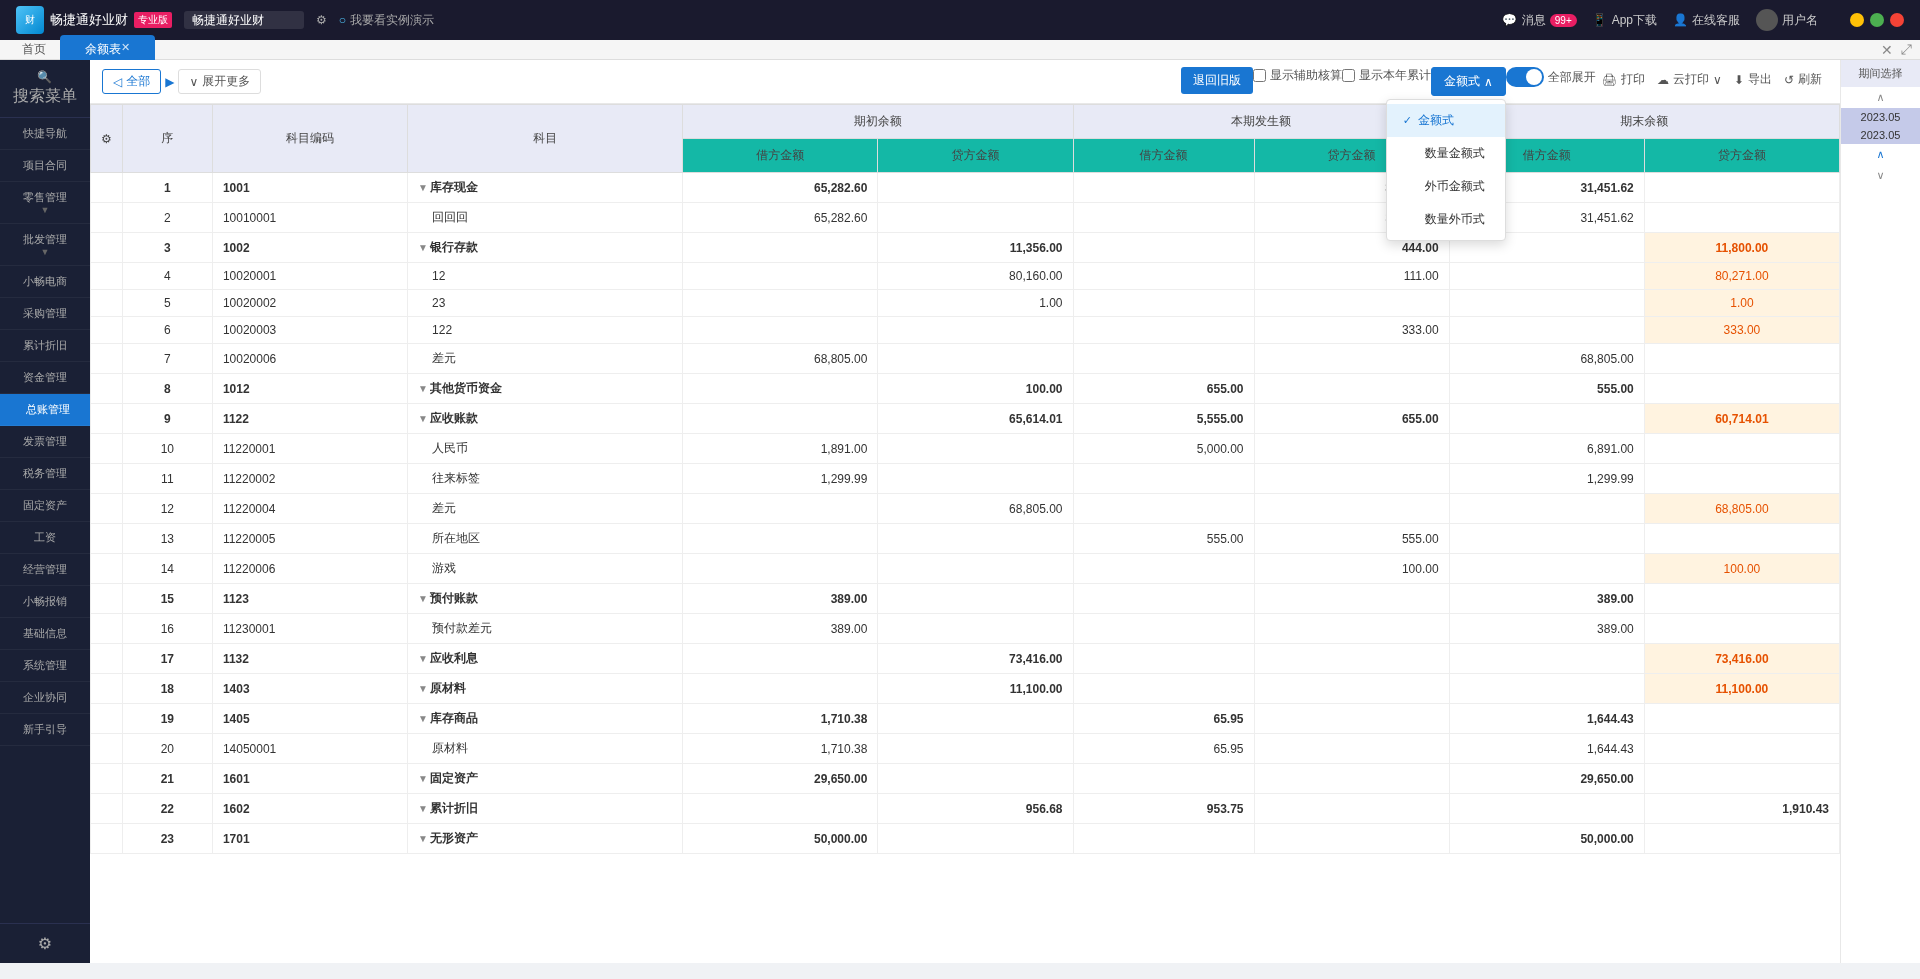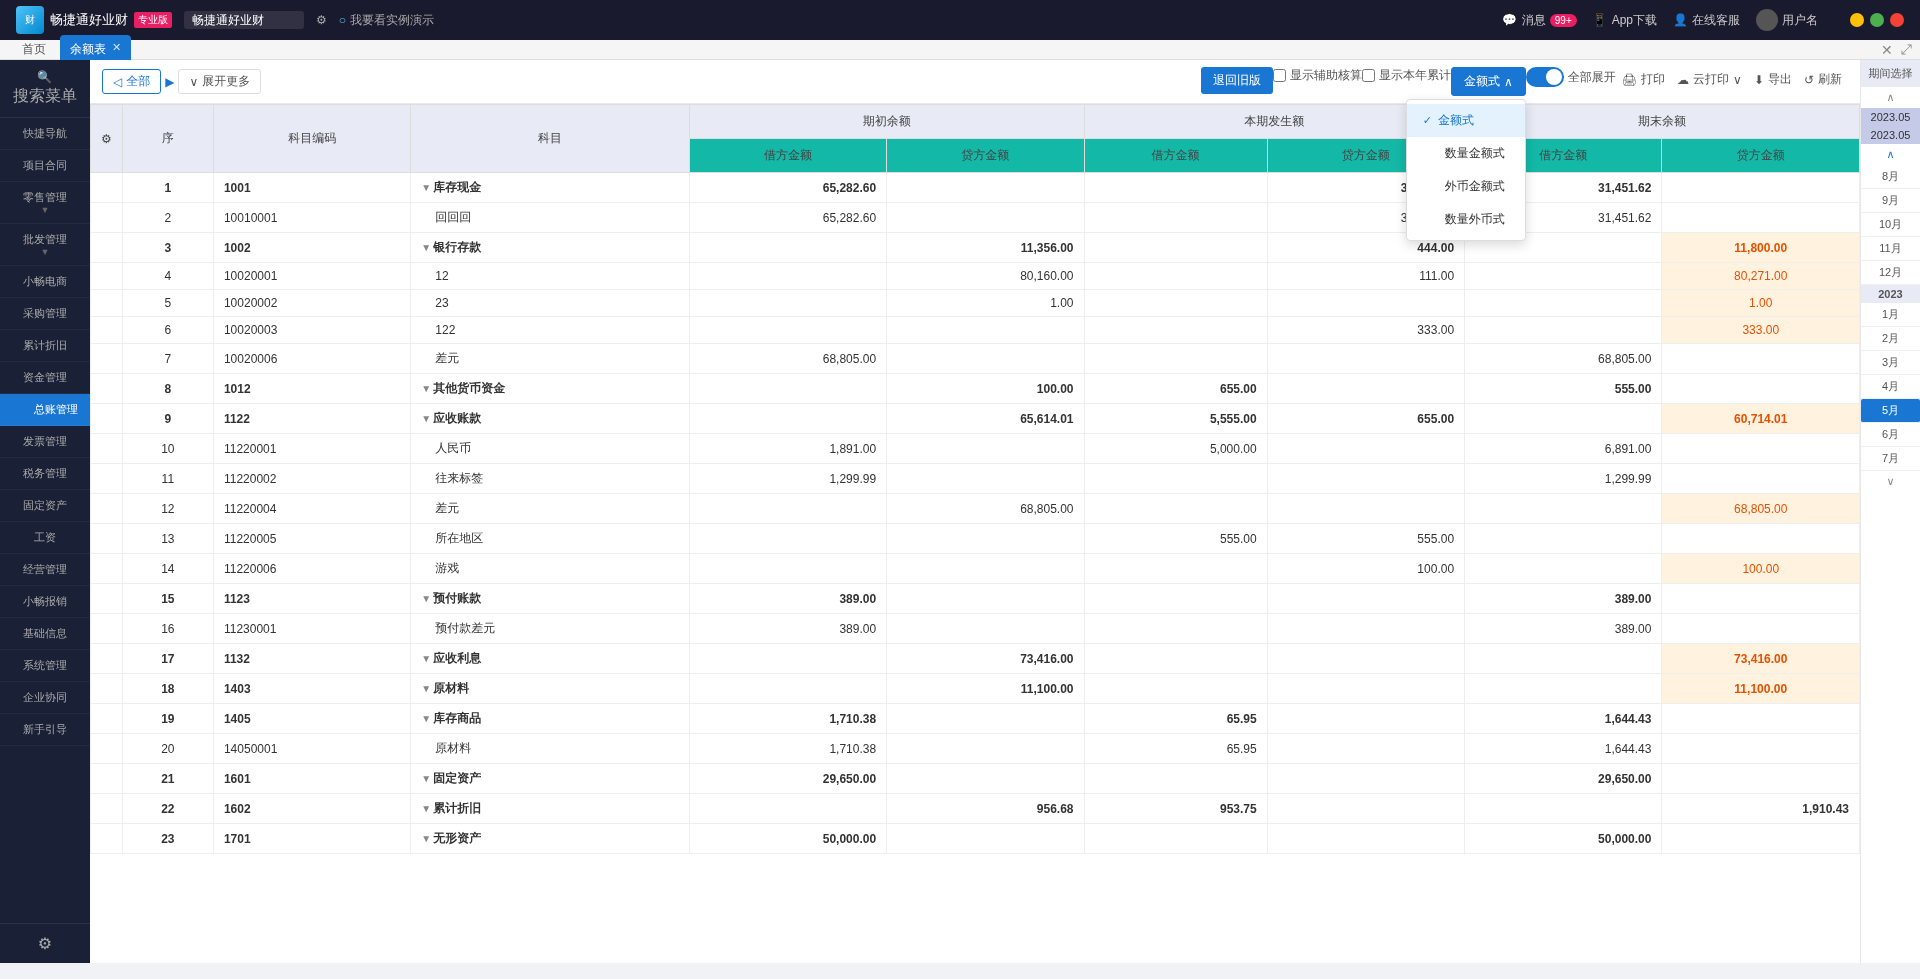--- a/index.html
+++ b/index.html
@@ -17,31 +17,31 @@
     .badge { background: #e91e63; color: #fff; border-radius: 10px; padding: 1px 5px; font-size: 10px; }
     .window-btns { display: flex; align-items: center; gap: 6px; margin-left: 16px; }
     .win-btn { width: 14px; height: 14px; border-radius: 50%; border: none; cursor: pointer; }
     .win-btn.minimize { background: #ffc107; }
     .win-btn.maximize { background: #4caf50; }
     .win-btn.close { background: #f44336; }
 
     
     .tab-bar { height: 20px; background: #f5f5f5; display: flex; align-items: center; padding: 0 8px; border-bottom: 1px solid #ddd; }
     .tab-home { padding: 6px 14px; font-size: 12px; color: #555; cursor: pointer; }
-    .tab-active { background: #1976d2; color: #fff; border-radius: 4px 4px 0 0; padding: 6px 10px; font-size: 12px; display: flex; align-items: flex-start; gap: 6px; cursor: pointer; }
+    .tab-active { background: #1976d2; color: #fff; border-radius: 4px 4px 0 0; padding: 6px 25px; font-size: 12px; display: flex; align-items: flex-start; cursor: pointer; }
     .tab-close { color: rgba(255,255,255,0.8); font-size: 11px; cursor: pointer; }
     .tab-bar-right { margin-left: auto; display: flex; align-items: center; gap: 8px; }
 
     
     .main-layout { display: flex; height: calc(979px - 76px); }
 
     
     .sidebar { width: 90px; background: #1a2035; color: #ccc; display: flex; flex-direction: column; }
     .sidebar-search { padding: 10px 8px; border-bottom: 1px solid #2a3050; text-align: center; font-size: 12px; color: #aaa; cursor: pointer; }
-    .sidebar-nav-item { padding: 8px 12px; text-align: center; font-size: 11px; cursor: pointer; color: #aaa; border-bottom: 1px solid rgba(255,255,255,0.05); transition: all 0.2s; }
+    .sidebar-nav-item { padding: 8px 20px; text-align: center; font-size: 11px; cursor: pointer; color: #aaa; border-bottom: 1px solid rgba(255,255,255,0.05); transition: all 0.2s; }
     .sidebar-nav-item.active { background: #1976d2; color: #fff; text-align: right; }
     .sidebar-nav-item .nav-arrow { font-size: 9px; color: #666; }
     .sidebar-bottom { margin-top: auto; padding: 10px 8px; text-align: center; border-top: 1px solid #2a3050; }
 
     
     .content-area { flex: 1; display: flex; flex-direction: column; overflow: hidden; background: #fff; }
 
     
     .toolbar { height: 44px; background: #fff; border-bottom: 1px solid #e8e8e8; display: flex; align-items: center; padding: 0 12px; gap: 8px; flex-shrink: 0; }
     .breadcrumb-area { display: flex; align-items: center; gap: 4px; min-width: 200px; }
@@ -70,21 +70,21 @@
     tbody td.center { text-align: center; }
     .highlighted-cell { background: #fff3e0; color: #e65100; text-align: center; }
     .row-bold td { font-weight: bold; }
     .indent-icon { color: #888; margin-right: 2px; font-size: 10px; }
     .dropdown-menu { position: absolute; background: #fff; border: 1px solid #ddd; border-radius: 4px; box-shadow: 0 4px 12px rgba(0,0,0,0.15); z-index: 200; min-width: 120px; padding: 4px 0; }
     .dropdown-item { padding: 8px 16px; font-size: 12px; color: #333; cursor: pointer; display: flex; align-items: center; gap: 6px; }
     .dropdown-item.active { background: #e3f2fd; color: #1976d2; }
     .dropdown-item .check { color: #1976d2; font-size: 11px; }
 
     
-    .right-panel { width: 60px; background: #fff; border-left: 1px solid #e8e8e8; display: flex; flex-direction: column; font-size: 11px; }
+    .right-panel { width: 80px; background: #fff; border-left: 1px solid #e8e8e8; display: flex; flex-direction: column; font-size: 11px; }
     .right-panel-header { background: #e8eaf6; padding: 6px 4px; text-align: center; font-size: 11px; color: #555; font-weight: 500; }
     .date-month { padding: 4px 6px; text-align: center; color: #555; cursor: pointer; border-bottom: 1px solid #f0f0f0; }
     .date-month.active { background: #1976d2; color: #fff; border-radius: 2px; }
     .expand-collapse-icon { text-align: center; padding: 4px; cursor: pointer; color: #888; }
   </style>
 </head>
 <body>
 
 <div class="top-bar">
   <div class="top-bar-left">
@@ -550,31 +550,16 @@
       </table>
     </div>
   </div>
 
   <div class="right-panel">
     <div class="right-panel-header">期间选择</div>
     <div class="expand-collapse-icon">∧</div>
     <div style="background:#c5cae9;padding:3px 6px;text-align:center;font-size:11px;color:#333;font-weight:500;">2023.05</div>
     <div style="background:#c5cae9;padding:3px 6px;text-align:center;font-size:11px;color:#333;">2023.05</div>
     <div class="expand-collapse-icon" style="color:#1976d2;">∧</div>
-    <div id="date-months-container">
-        <div class="date-month">8月</div>
-        <div class="date-month">9月</div>
-        <div class="date-month">10月</div>
-        <div class="date-month">11月</div>
-        <div class="date-month">12月</div>
-        <div style="background: rgb(232, 234, 246); padding: 3px 6px; text-align: center; font-size: 11px; color: rgb(85, 85, 85); font-weight: bold;">2023</div>
-        <div class="date-month">1月</div>
-        <div class="date-month">2月</div>
-        <div class="date-month">3月</div>
-        <div class="date-month">4月</div>
-        <div class="date-month active">5月</div>
-        <div class="date-month">6月</div>
-        <div class="date-month">7月</div>
-      </div>
     <div style="padding:4px;text-align:center;cursor:pointer;color:#888;">∨</div>
   </div>
 
 </div>
 
 </body></html>

